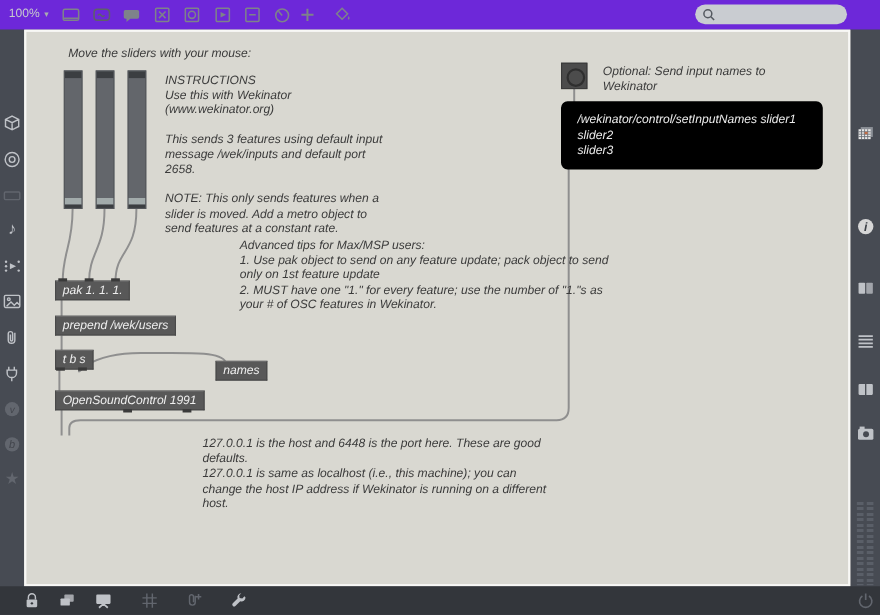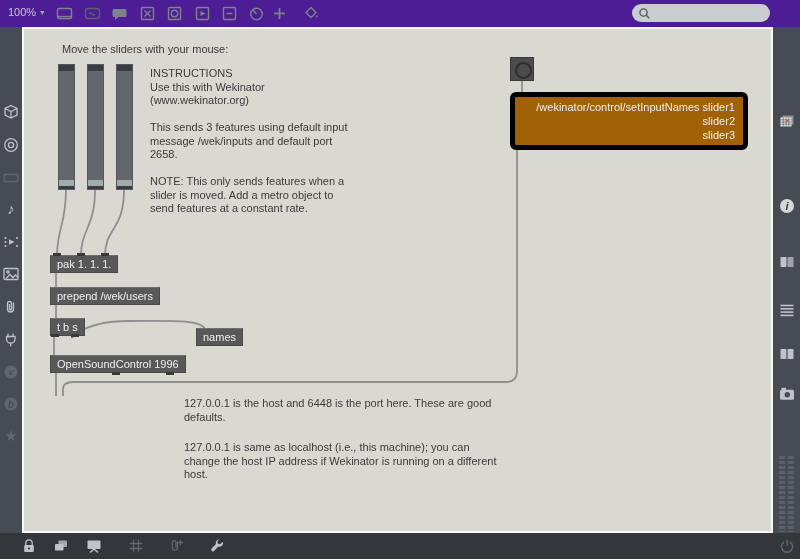--- a/index.html
+++ b/index.html
@@ -3,21 +3,21 @@
 <meta charset="utf-8">
 <style>
   html,body{margin:0;padding:0;}
   body{
     width:800px;height:559px;position:relative;overflow:hidden;
     background:#474b53;
     font-family:"Liberation Sans", sans-serif;
     -webkit-font-smoothing:antialiased;
   }
   
-  .topbar{position:absolute;left:0;top:0;width:800px;height:27px;background:#4c1d95;}
+  .topbar{position:absolute;left:0;top:0;width:800px;height:27px;background:#6d28d9;}
   .zoomctl{position:absolute;left:8px;top:6px;color:#c7cacd;font-size:11px;display:flex;align-items:center;gap:4px;cursor:default;}
   .zoomctl .car{font-size:8px;color:#a9acb0;}
   .tool{position:absolute;top:5px;width:17px;height:17px;}
   .tool svg{display:block;}
   .ic-top{stroke:#7e828a;fill:none;stroke-width:1.4;}
   .ic-top-fill{fill:#7e828a;stroke:none;}
   .ic-top-dim{stroke:#5d6169;fill:none;stroke-width:1.4;}
   .tcaret{position:absolute;top:22px;width:0;height:0;border-left:3px solid transparent;border-right:3px solid transparent;border-top:4px solid #6a6e76;}
   .search{position:absolute;right:30px;top:4px;width:138px;height:18px;background:#c9ccd1;border-radius:9px;display:flex;align-items:center;padding-left:6px;box-sizing:border-box;}
   .search input{border:none;outline:none;background:transparent;font-size:11px;width:105px;color:#2e3136;}
@@ -32,24 +32,24 @@
   .ic-dim{stroke:#62666e;fill:none;stroke-width:1.3;}
   .ic-dim-fill{fill:#62666e;stroke:none;}
   .glyph{font-size:15px;color:#bfc2c7;line-height:18px;display:block;}
   .glyph.dim{color:#62666e;}
   .meters{position:absolute;left:6px;top:429px;width:16px;height:76px;display:flex;gap:3px;}
   .meters .col{width:6px;height:100%;background:repeating-linear-gradient(to bottom,#5a5f68 0 3px,#474b53 3px 5px);}
   
   .bottombar{position:absolute;left:0;bottom:0;width:800px;height:26px;background:#33363b;}
   .bb-ic{position:absolute;top:4px;width:18px;height:18px;}
   
-  .canvas{position:absolute;left:22px;top:27px;width:751px;height:506px;background:#d9d8d1;border:2px solid #f8f8f5;box-sizing:border-box;}
+  .canvas{position:absolute;left:22px;top:27px;width:751px;height:506px;background:#d9d8d1;border:2px solid #f8f8f5;box-sizing:border-box;font-style:italic;}
   .comment{position:absolute;color:#3b3b3b;font-size:11px;line-height:13.5px;white-space:pre-line;}
   .obj{position:absolute;background:#585858;color:#efefef;font-size:11px;line-height:14px;padding:1px 6px;border:1px solid #494949;border-top-color:#6e6e6e;box-sizing:border-box;white-space:nowrap;}
-  .msg{position:absolute;background:#a16207;color:#ececec;font-size:11px;line-height:14px;padding:3px 8px;border-radius:6px;border:5px solid #000000;box-sizing:border-box;white-space:pre-line;width:238px;text-align:right;}
+  .msg{position:absolute;background:#000000;color:#ececec;font-size:11px;line-height:14px;padding:3px 8px;border-radius:6px;border:7px solid #000000;box-sizing:border-box;white-space:pre-line;width:238px;}
   .cords{position:absolute;left:0;top:0;pointer-events:none;}
   .cords path{stroke:#8f8f8f;stroke-width:1.8;fill:none;pointer-events:stroke;}
   .vslider{position:absolute;top:35px;width:17px;height:126px;background:#63666b;border:1px solid #54575b;box-sizing:border-box;display:flex;flex-direction:column;}
   .vslider .cap{height:6px;background:#3b3e41;}
   .vslider .body{flex:1;}
   .vslider .knob{height:6px;background:#a2abab;}
   .vslider .foot{height:3px;background:#3b3e41;}
   .bang{position:absolute;left:486px;top:28px;width:24px;height:24px;background:#4c4c4c;border:1px solid #3a3a3a;box-sizing:border-box;}
   .bang .ring{position:absolute;left:4px;top:4px;width:13px;height:13px;border:2px solid #2f2f2f;border-radius:50%;}
   .nub{position:absolute;background:#3a3a3a;width:8px;height:3px;}
@@ -292,46 +292,53 @@
 Use this with Wekinator
 (www.wekinator.org)
 
 This sends 3 features using default input
 message /wek/inputs and default port
 2658.
 
 NOTE: This only sends features when a
 slider is moved. Add a metro object to
 send features at a constant rate.</div>
+  <div class="comment" style="left:194px;top:188px">Advanced tips for Max/MSP users:
+1. Use pak object to send on any feature update; pack object to send
+only on 1st feature update
+2. MUST have one "1." for every feature; use the number of "1."s as
+your # of OSC features in Wekinator.</div>
 
   <div class="obj" style="left:26px;top:226px">pak 1. 1. 1.</div>
   <span class="nub" style="left:29px;top:224px"></span>
   <span class="nub" style="left:53px;top:224px"></span>
   <span class="nub" style="left:77px;top:224px"></span>
 
   <div class="obj" style="left:26px;top:258px">prepend /wek/users</div>
   <div class="obj" style="left:26px;top:289px">t b s</div>
   <span class="nub" style="left:27px;top:305px"></span>
   <span class="nub" style="left:47px;top:305px"></span>
 
   <div class="obj" style="left:172px;top:299px">names</div>
 
-  <div class="obj" style="left:26px;top:326px">OpenSoundControl 1996</div>
+  <div class="obj" style="left:26px;top:326px">OpenSoundControl 1991</div>
   <span class="nub" style="left:88px;top:343px"></span>
   <span class="nub" style="left:142px;top:343px"></span>
 
   <div class="comment" style="left:160px;top:368px">127.0.0.1 is the host and 6448 is the port here. These are good
 defaults.</div>
-  <div class="comment" style="left:160px;top:412px">127.0.0.1 is same as localhost (i.e., this machine); you can
+  <div class="comment" style="left:160px;top:396px">127.0.0.1 is same as localhost (i.e., this machine); you can
 change the host IP address if Wekinator is running on a different
 host.</div>
 
   <div class="bang">
       <div class="ring"></div>
     </div>
+  <div class="comment" style="left:524px;top:30px">Optional: Send input names to
+Wekinator</div>
   <div class="msg" style="left:486px;top:63px">/wekinator/control/setInputNames slider1 slider2
 slider3</div>
 </div>
 
 <div class="bottombar">
   <span class="bb-ic" style="left:20px"><svg width="18" height="18" viewBox="0 0 18 18">
         <path class="ic-light" d="M5.8 8 V6 a3.2 3.2 0 0 1 6.4 0 v2"></path>
         <rect x="4.2" y="8" width="9.6" height="7" rx="1" class="ic-light-fill"></rect>
         <circle cx="9" cy="11.5" r="1.1" fill="#33363b"></circle>
       </svg></span>

